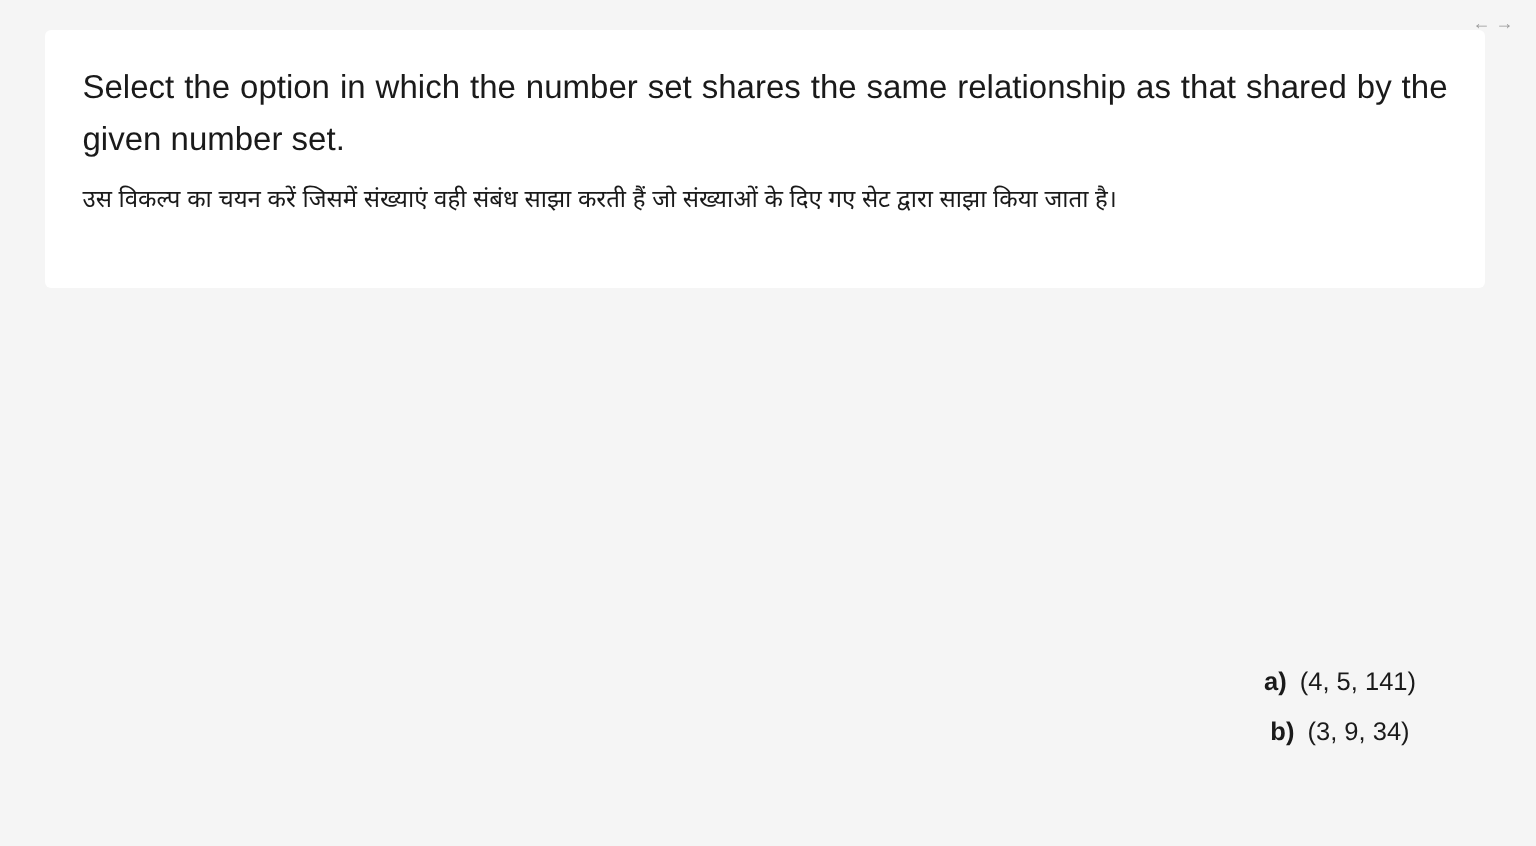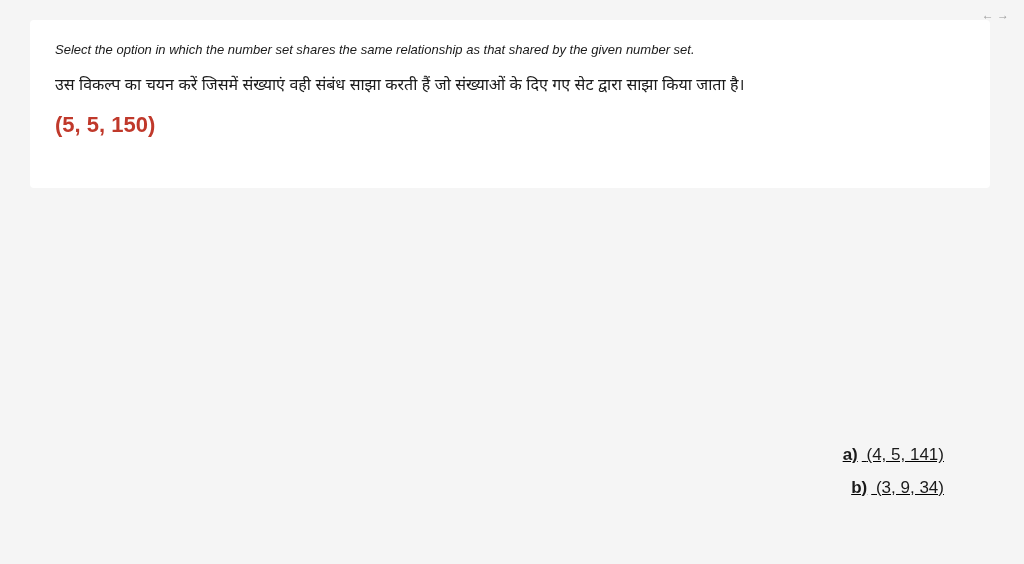--- a/index.html
+++ b/index.html
@@ -26,26 +26,25 @@
     }
 
     .question-block {
       background-color: #ffffff;
       padding: 20px 25px 30px 25px;
       border-radius: 4px;
       max-width: 960px;
     }
 
     .question-text-english {
-      font-size: 13px;
+      font-size: 22px;
       color: #1a1a1a;
       line-height: 1.6;
       margin-bottom: 10px;
       text-align: justify;
-      font-style: italic;
     }
 
     .question-text-hindi {
       font-size: 16px;
       color: #1a1a1a;
       line-height: 1.7;
       margin-bottom: 14px;
       font-family: Arial, 'Noto Sans Devanagari', sans-serif;
     }
 
@@ -53,22 +52,21 @@
       font-size: 22px;
       color: #c0392b;
       font-weight: bold;
       margin-bottom: 20px;
     }
 
     .options-block {
       position: absolute;
       right: 80px;
       bottom: 60px;
-      text-align: right;
-      text-decoration: underline;
+      text-align: center;
     }
 
     .option-item {
       font-size: 17px;
       color: #1a1a1a;
       line-height: 1.9;
     }
 
     .option-label {
       font-weight: bold;
@@ -91,21 +89,20 @@
   <div class="top-right-corner">
     <span>← →</span>
   </div>
 
   <div class="question-block">
 
     <div class="question-text-english">Select the option in which the number set shares the same relationship as that shared by the given number set.</div>
 
     <div class="question-text-hindi">उस विकल्प का चयन करें जिसमें संख्याएं वही संबंध साझा करती हैं जो संख्याओं के दिए गए सेट द्वारा साझा किया जाता है।</div>
 
-    <div class="given-set">(5, 5, 150)</div>
 
   </div>
 
   <div class="options-block">
     <div class="option-item">
       <span class="option-label">a)</span>
       <span>(4, 5, 141)</span>
     </div>
     <div class="option-item">
       <span class="option-label">b)</span>

